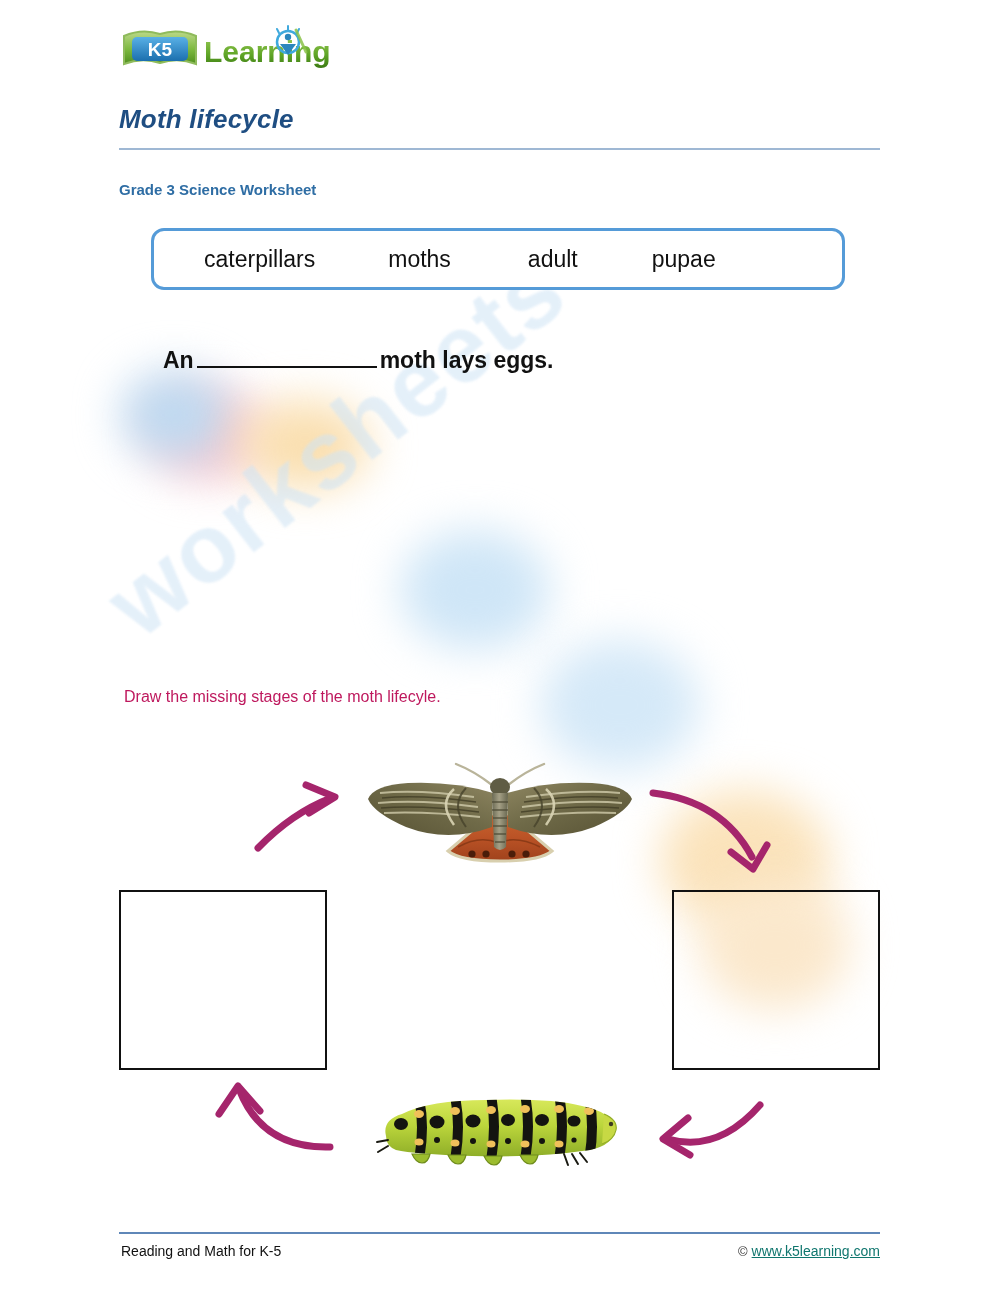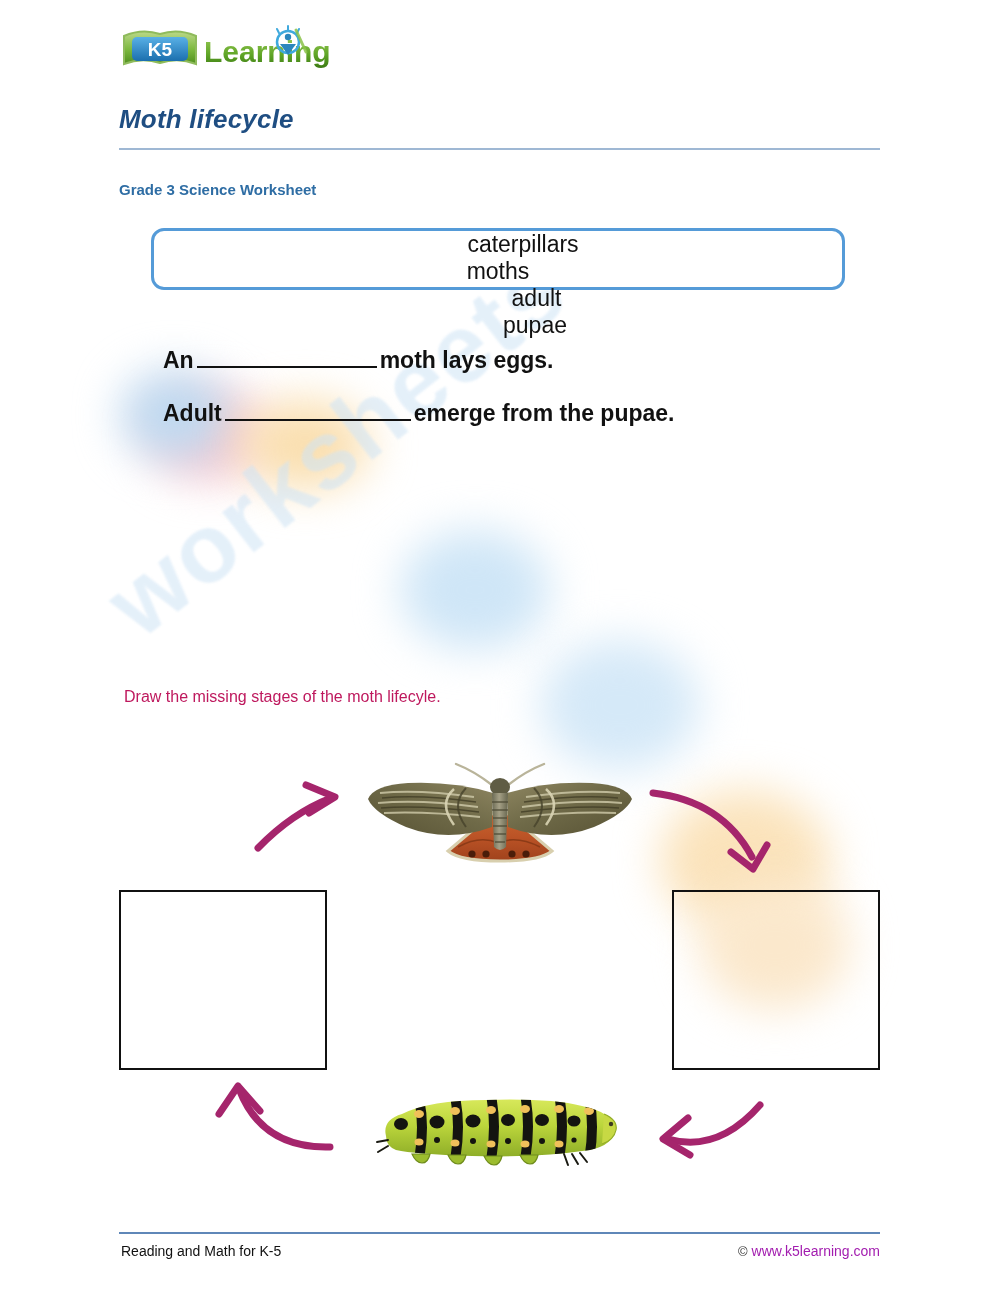--- a/index.html
+++ b/index.html
@@ -90,29 +90,28 @@
     top: 228px;
     width: 694px;
     height: 62px;
     border: 3px solid #559BD8;
     border-radius: 13px;
     background: #ffffff;
     box-sizing: border-box;
     display: flex;
     align-items: center;
     z-index: 3;
-    flex-direction: column;
   }
   .word-bank .word {
     font-size: 23px;
     color: #111111;
     white-space: nowrap;
   }
   .wb-w0 { margin-left: 50px; }
-  .wb-w1 { }
+  .wb-w1 { margin-left: 73px; }
   .wb-w2 { margin-left: 77px; }
   .wb-w3 { margin-left: 74px; }
 
   
   .sentences {
     position: absolute;
     left: 163px;
     top: 343px;
     width: 680px;
     z-index: 3;
@@ -202,21 +201,22 @@
     right: 120px;
     top: 1243px;
     font-size: 14px;
     color: #111111;
     z-index: 3;
     display: flex;
     align-items: baseline;
     gap: 4px;
   }
   .footer-link {
-    color: #a21caf;
+    color: #0f766e;
+    text-decoration: underline;
   }
   .copy-mark { color: #333333; font-size: 13px; }
 </style>
 </head>
 <body>
 
 <div class="watermark-layer">
   <div class="wm-blob" style="left:150px;top:390px;width:120px;height:90px;background:#f6c9d2;"></div>
   <div class="wm-blob" style="left:120px;top:370px;width:110px;height:90px;background:#bfd9f0;"></div>
   <div class="wm-blob" style="left:240px;top:400px;width:130px;height:90px;background:#fadfb0;"></div>
@@ -272,23 +272,20 @@
 <div class="word-bank">
   <span class="word wb-w0">caterpillars</span>
   <span class="word wb-w1">moths</span>
   <span class="word wb-w2">adult</span>
   <span class="word wb-w3">pupae</span>
 </div>
 
 <div class="sentences">
   <div class="sentence">
     <span>An</span><span class="blank blank-a"></span><span>moth lays eggs.</span>
-  </div>
-  <div class="sentence">
-    <span>Adult</span><span class="blank blank-d"></span><span>emerge from the pupae.</span>
   </div>
 </div>
 
 <div class="draw-instruction">Draw the missing stages of the moth lifecyle.</div>
 
 <div class="diagram">
 
   <svg class="arrow-svg" viewBox="0 0 1000 460" xmlns="http://www.w3.org/2000/svg">
     <g fill="none" stroke="#A5256C" stroke-width="7" stroke-linecap="round" stroke-linejoin="round">
 

